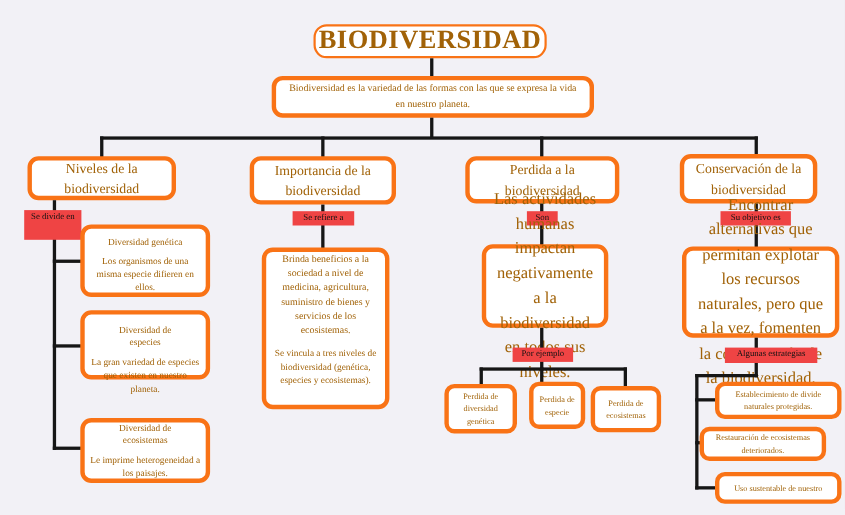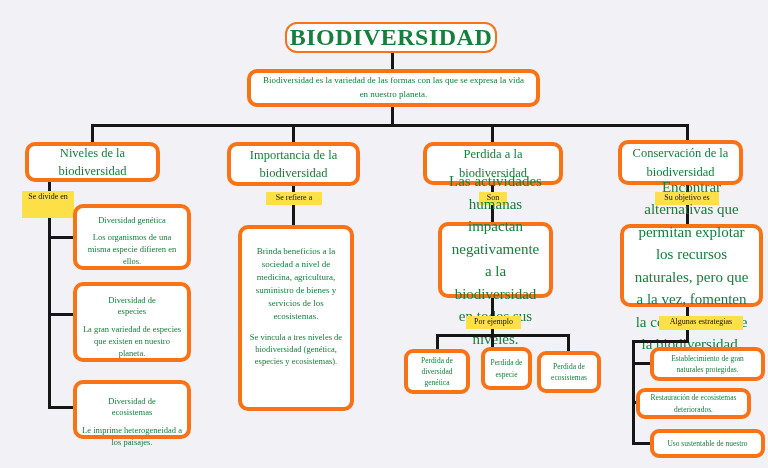--- a/index.html
+++ b/index.html
@@ -1,23 +1,23 @@
 <!DOCTYPE html>
 <html><head>
 <meta charset="utf-8">
 <style>
   html,body{margin:0;padding:0;}
   body{font-family:"Liberation Serif", serif; background:#e9e9ee;}
   .canvas{position:relative; width:768px; height:468px; background:#f2f1f6; overflow:hidden;}
   .box{position:absolute; background:#ffffff; border:4px solid #f97316; border-radius:10px;
-       box-sizing:border-box; color:#15803d; text-align:center;
+       box-sizing:border-box; color:#a16207; text-align:center;
        display:flex; flex-direction:column; align-items:center; justify-content:center;}
   .box.topalign{justify-content:flex-start;}
   .line{position:absolute; background:#161616;}
-  .clabel{position:absolute; background:#fde047; color:#121212; text-align:center;
+  .clabel{position:absolute; background:#ef4444; color:#121212; text-align:center;
           font-size:8px; line-height:1.3; box-sizing:border-box; padding:1px 2px;}
   .title-box{font-weight:bold; font-size:24px; letter-spacing:0.5px; border-width:2.5px; border-radius:12px;}
   .desc-box{font-size:9px; line-height:1.55; padding:2px 10px;}
   .hdr{font-size:12.5px; line-height:1.45; padding:2px 6px;}
   .node-title{font-size:8.5px; line-height:1.35; max-width:72px;}
   .node-body{font-size:8.5px; line-height:1.4; margin-top:6px; padding:0 5px;}
   .para1{font-size:9px; line-height:1.45; padding:0 6px;}
   .para2{font-size:8.5px; line-height:1.4; margin-top:9px; padding:0 4px;}
   .bodytext{font-size:15px; line-height:1.5; padding:0 7px;}
   .minibox{font-size:7.5px; line-height:1.5; border-radius:9px; padding:2px 3px;}
@@ -65,34 +65,34 @@
     <span>Se divide en</span>
   </div>
   <div class="line" style="left:48px; top:236px; width:26px; height:3px;"></div>
   <div class="line" style="left:48px; top:313px; width:26px; height:3px;"></div>
   <div class="line" style="left:48px; top:406px; width:26px; height:3px;"></div>
 
   <div class="box topalign" style="left:73px; top:204px; width:118px; height:66px; padding-top:7px;">
     <div class="node-title">Diversidad genética</div>
     <div class="node-body">Los organismos de una misma especie difieren en ellos.</div>
   </div>
-  <div class="box topalign" style="left:73px; top:282px; width:118px; height:80px; padding-top:9px;">
+  <div class="box topalign" style="left:73px; top:282px; width:118px; height:63px; padding-top:9px;">
     <div class="node-title">Diversidad de especies</div>
     <div class="node-body">La gran variedad de especies que existen en nuestro planeta.</div>
   </div>
-  <div class="box topalign" style="left:73px; top:380px; width:118px; height:59px; padding-top:12px;">
+  <div class="box topalign" style="left:73px; top:380px; width:118px; height:59px; ">
     <div class="node-title">Diversidad de ecosistemas</div>
     <div class="node-body">Le imprime heterogeneidad a los paisajes.</div>
   </div>
 
   <div class="line" style="left:292px; top:186px; width:3px; height:40px;"></div>
   <div class="clabel" style="left:266px; top:192px; width:56px; height:13px;">
     <span>Se refiere a</span>
   </div>
-  <div class="box topalign" style="left:238px; top:225px; width:116px; height:186px; padding-top:16px;">
+  <div class="box topalign" style="left:238px; top:225px; width:116px; height:147px; ">
     <div class="para1">Brinda beneficios a la sociedad a nivel de medicina, agricultura, suministro de bienes y servicios de los ecosistemas.</div>
     <div class="para2">Se vincula a tres niveles de biodiversidad (genética, especies y ecosistemas).</div>
   </div>
 
   <div class="line" style="left:491px; top:185px; width:3px; height:38px;"></div>
   <div class="clabel" style="left:479px; top:192px; width:28px; height:13px;">
     <span>Son</span>
   </div>
   <div class="box bodytext" style="left:438px; top:222px; width:115px; height:76px;">
     <span>Las actividades humanas impactan negativamente a la biodiversidad en todos sus niveles.</span>
@@ -127,21 +127,21 @@
   <div class="clabel" style="left:659px; top:316px; width:84px; height:14px;">
     <span>Algunas estrategias</span>
   </div>
   <div class="line" style="left:632px; top:340px; width:57px; height:3px;"></div>
   <div class="line" style="left:632px; top:340px; width:3px; height:105px;"></div>
   <div class="line" style="left:632px; top:362px; width:18px; height:3px;"></div>
   <div class="line" style="left:632px; top:401px; width:18px; height:3px;"></div>
   <div class="line" style="left:632px; top:442px; width:18px; height:3px;"></div>
 
   <div class="box stratbox" style="left:650px; top:347px; width:115px; height:34px;">
-    <span>Establecimiento de gran naturales protegidas.</span>
+    <span>Establecimiento de divide naturales protegidas.</span>
   </div>
   <div class="box stratbox" style="left:636px; top:388px; width:115px; height:31px;">
     <span>Restauración de ecosistemas deteriorados.</span>
   </div>
   <div class="box stratbox" style="left:650px; top:429px; width:115px; height:29px;">
     <span>Uso sustentable de nuestro</span>
   </div>
 
 </div>
 

